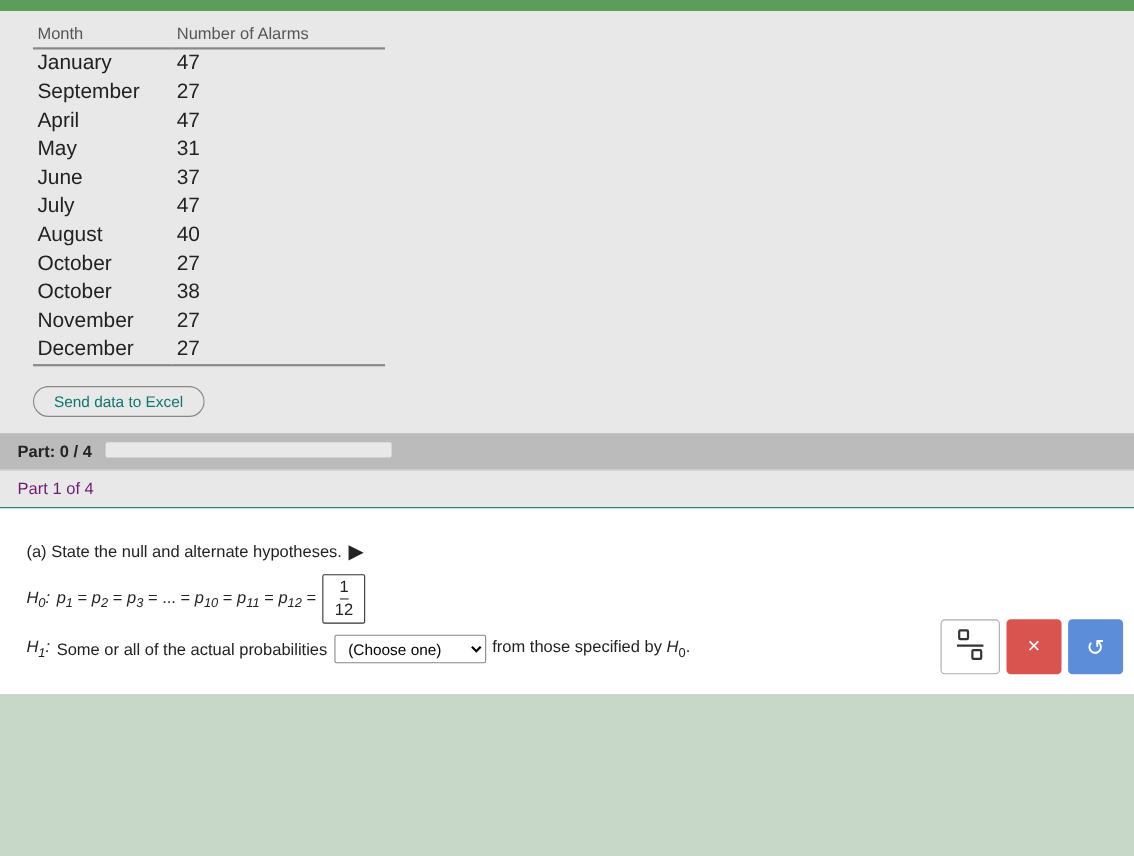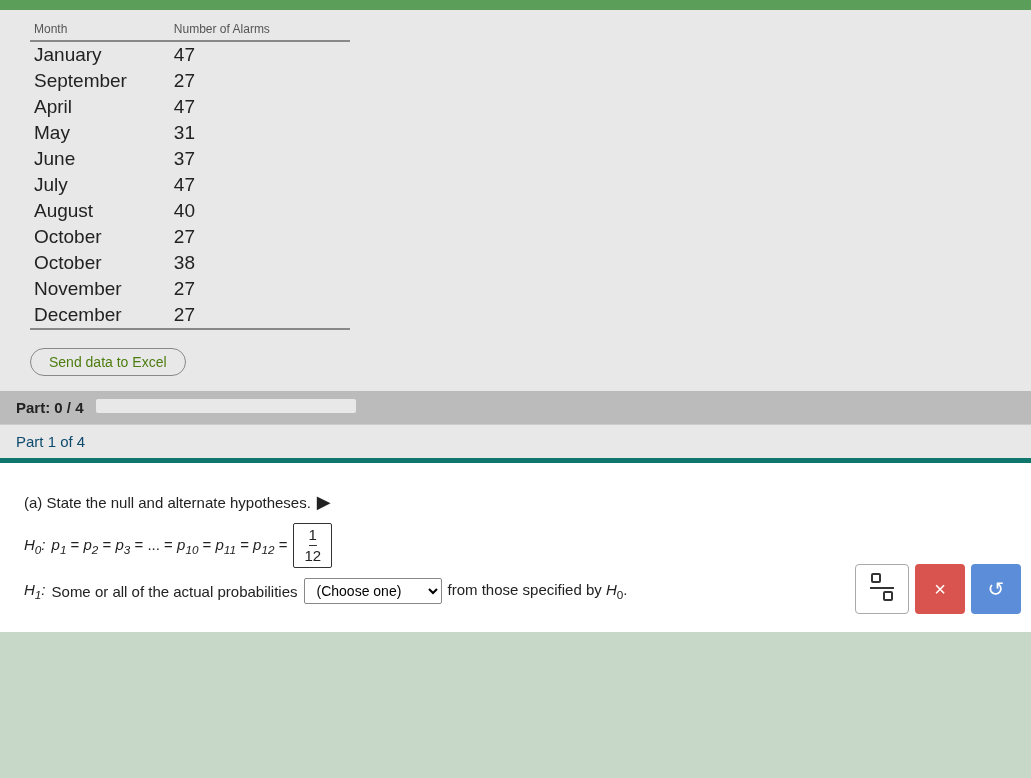--- a/index.html
+++ b/index.html
@@ -21,40 +21,40 @@
     }
     table.data-table {
       border-collapse: collapse;
       min-width: 320px;
     }
     table.data-table thead tr th {
       border-bottom: 2px solid #888;
       padding: 2px 30px 4px 4px;
       text-align: left;
       font-weight: normal;
-      font-size: 12px;
+      font-size: 15px;
       color: #555;
     }
     table.data-table tbody tr td {
       padding: 2px 4px;
       font-size: 19px;
     }
     table.data-table tfoot tr td {
       border-top: 2px solid #888;
       padding-top: 4px;
     }
     .send-excel-btn {
       margin-top: 14px;
       border: 1.5px solid #888;
       border-radius: 16px;
       padding: 5px 18px;
       background: #e8e8e8;
       font-size: 14px;
       cursor: pointer;
-      color: #4d7c0f;
+      color: #0f766e;
     }
 
     .part-header {
       background: #bbb;
       padding: 8px 16px;
       font-size: 15px;
       font-weight: bold;
       color: #222;
       display: flex;
       gap: 12px;
@@ -65,28 +65,28 @@
       max-width: 260px;
       height: 14px;
       background: #e8e8e8;
       border-radius: 2px;
     }
 
     .part-label {
       background: #e8e8e8;
       padding: 8px 16px;
       font-size: 15px;
-      color: #0c4a6e;
+      color: #701a75;
       border-top: 1px solid #ccc;
     }
 
     .part-content {
       background: #fff;
       padding: 18px 24px 18px 24px;
-      border-top: 5px solid #0f766e;
+      border-top: 1px solid #0f766e;
     }
 
     .hypothesis-line {
       display: flex;
       align-items: center;
       gap: 6px;
       margin: 10px 0;
       font-size: 15px;
       flex-wrap: wrap;
     }

